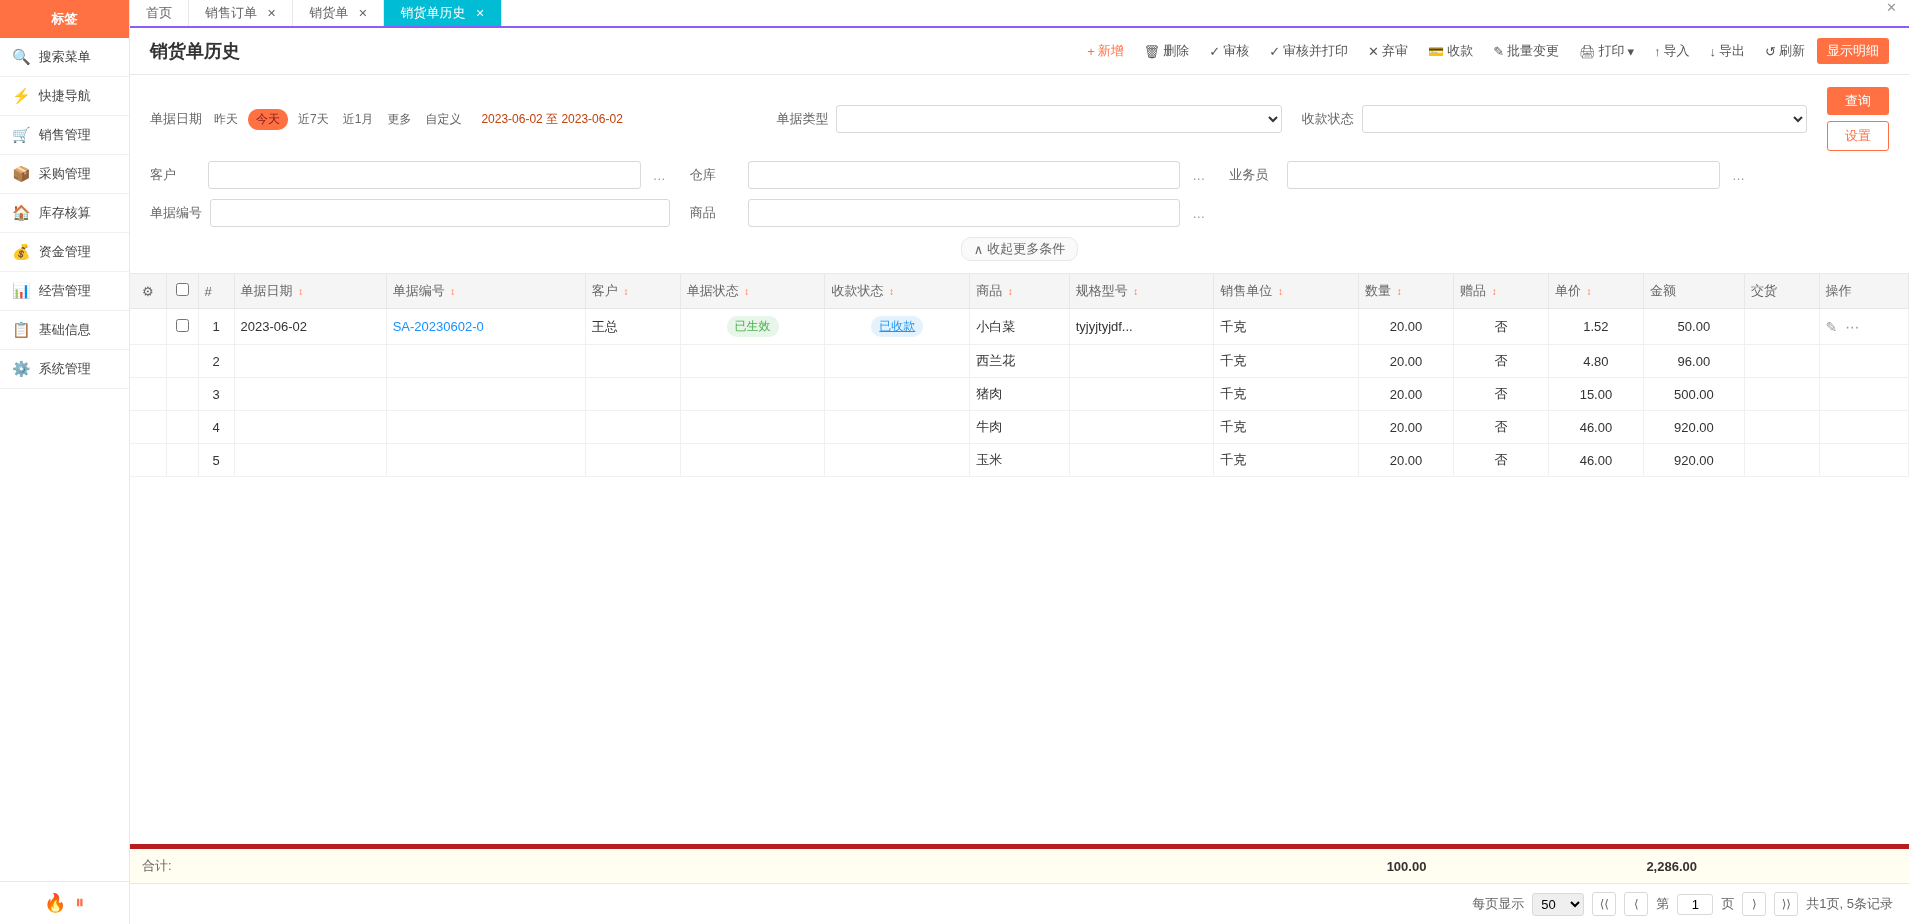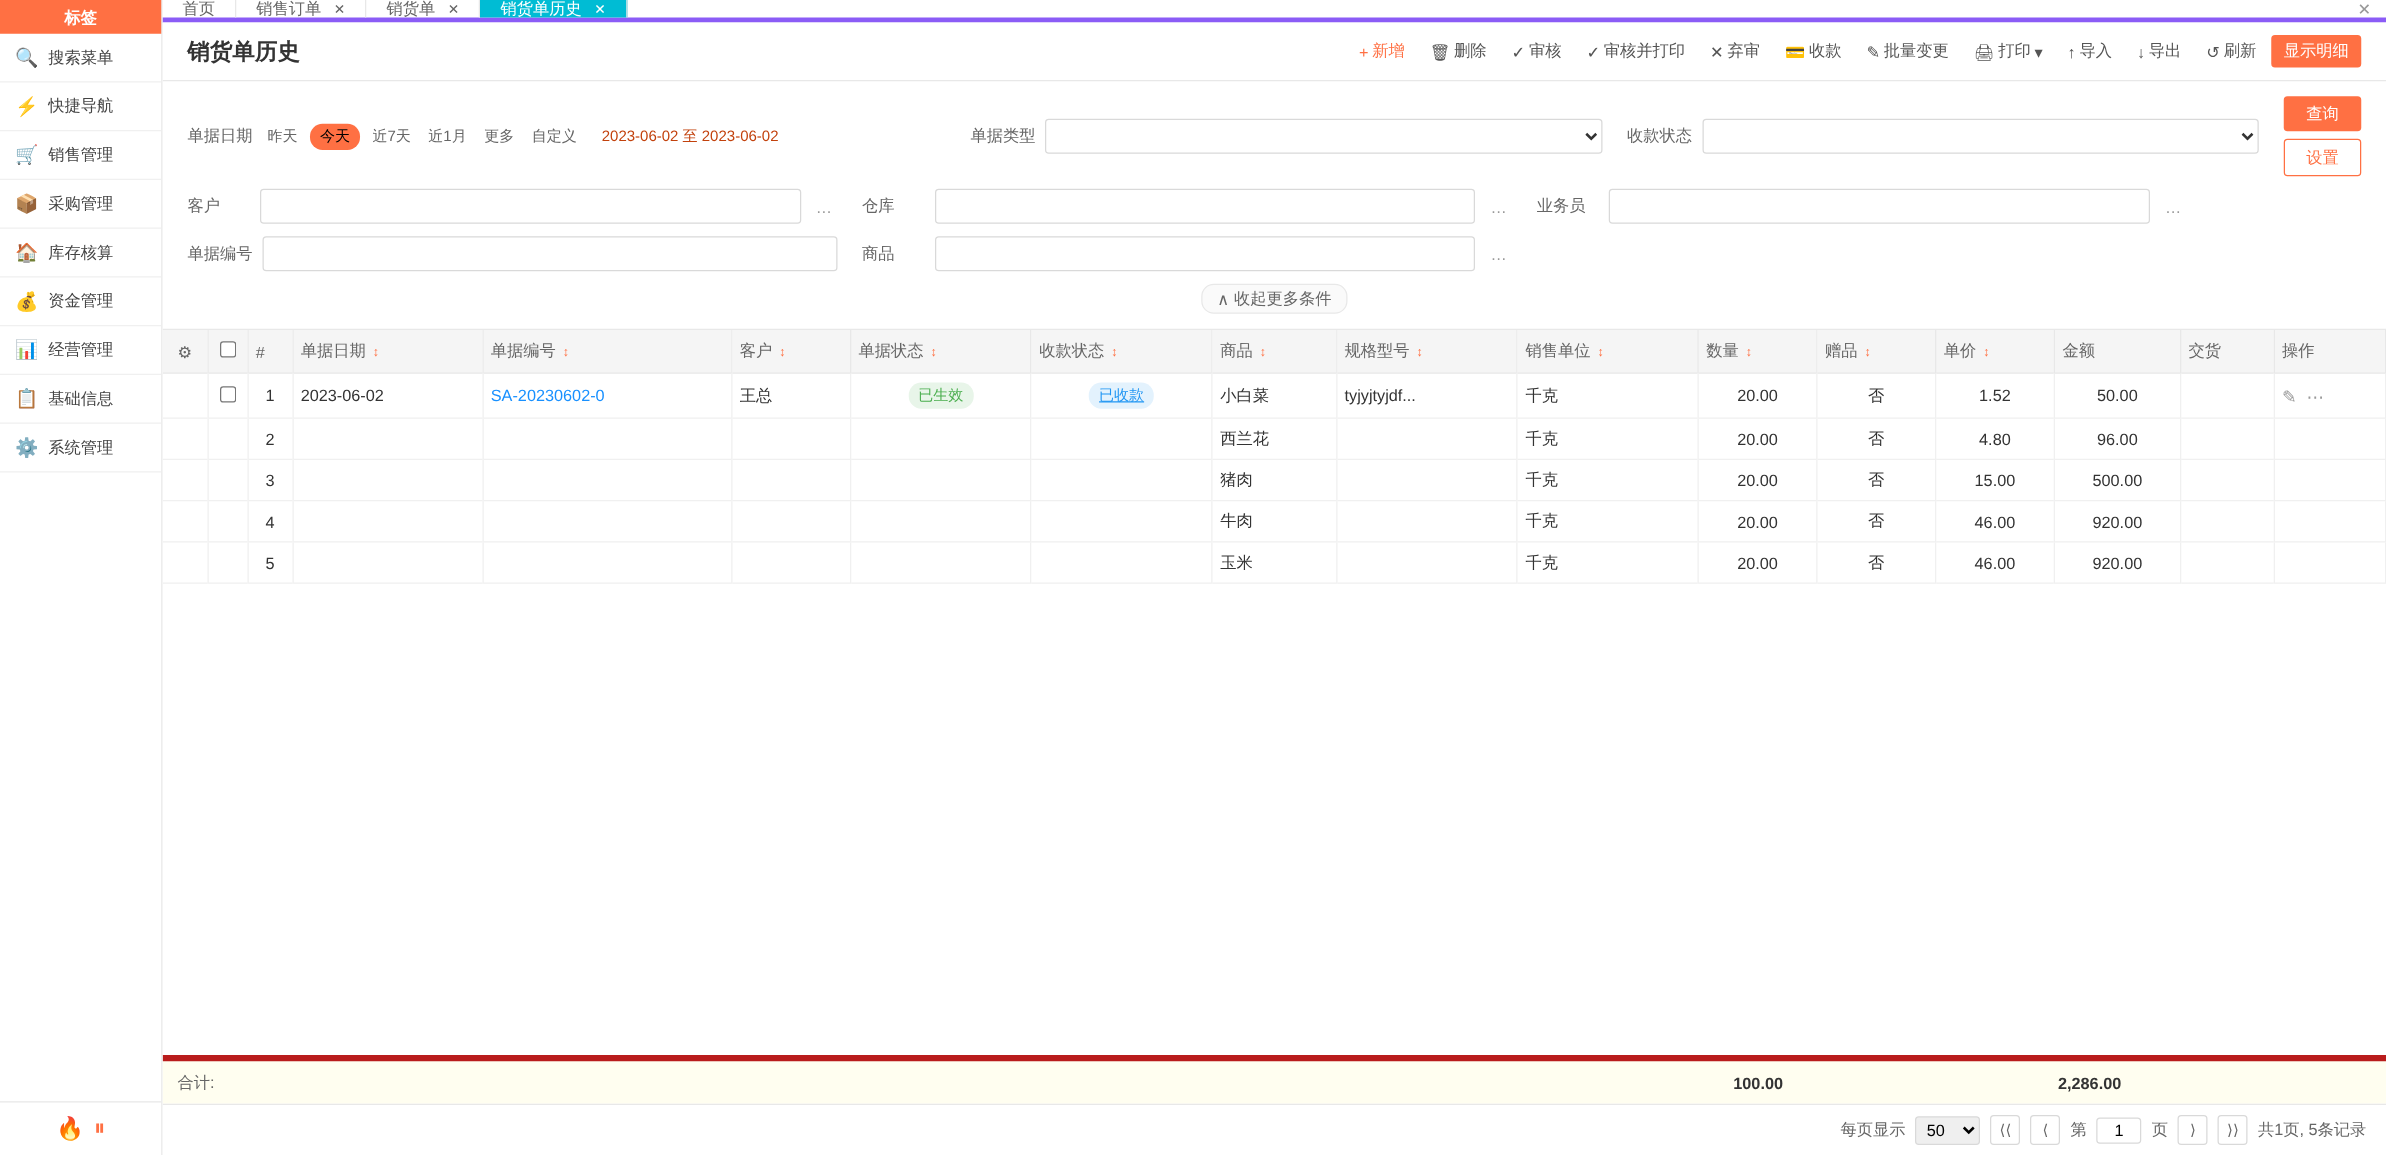--- a/index.html
+++ b/index.html
@@ -9,21 +9,21 @@
     .sidebar {
       width: 130px;
       background: #fff;
       border-right: 1px solid #e8e8e8;
       display: flex;
       flex-direction: column;
       flex-shrink: 0;
     }
     .sidebar-top {
       background: #ff7043;
-      height: 27px;
+      height: 38px;
       display: flex;
       align-items: center;
       justify-content: center;
       color: white;
       font-size: 14px;
       font-weight: bold;
     }
     .sidebar-item {
       display: flex;
       align-items: center;
@@ -49,24 +49,24 @@
     .main {
       flex: 1;
       display: flex;
       flex-direction: column;
       overflow: hidden;
     }
 
     
     .tab-bar {
       background: #fff;
-      border-bottom: 4px solid #8b5cf6;
+      border-bottom: 2px solid #8b5cf6;
       display: flex;
       align-items: flex-start;
-      height: 18px;
+      height: 28px;
       padding: 0 0;
       flex-shrink: 0;
     }
     .tab {
       display: flex;
       align-items: center;
       padding: 0 16px;
       height: 100%;
       cursor: pointer;
       color: #666;
@@ -162,21 +162,21 @@
       gap: 6px;
     }
     .date-shortcut {
       color: #666;
       cursor: pointer;
       padding: 2px 4px;
       font-size: 12px;
     }
     .date-shortcut.active {
       background: #ff7043;
-      color: #000000;
+      color: #7f1d1d;
       border-radius: 10px;
       padding: 2px 8px;
     }
     .date-range { color: #c2410c; font-size: 12px; }
     .filter-input {
       border: 1px solid #d9d9d9;
       border-radius: 3px;
       padding: 3px 8px;
       flex: 1;
       outline: none;

